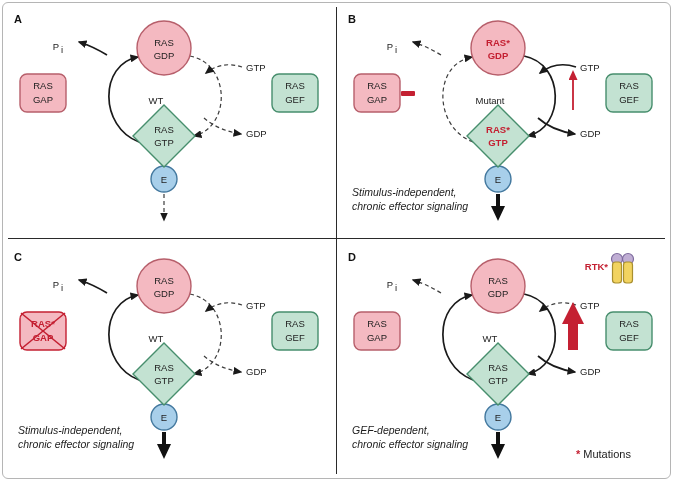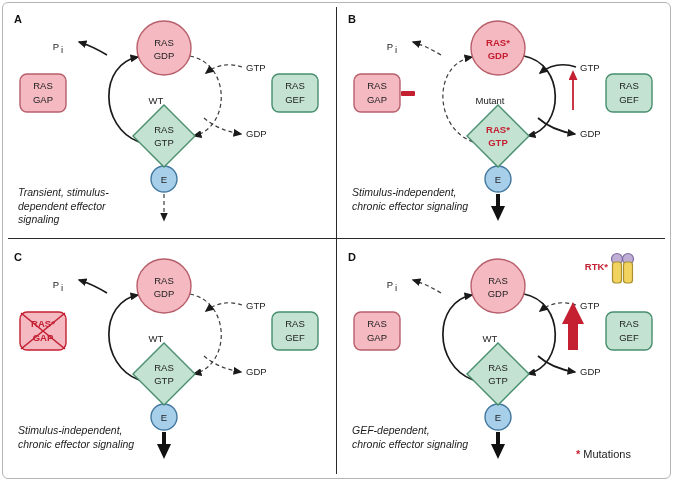--- a/index.html
+++ b/index.html
@@ -73,23 +73,20 @@
       <circle class="node-pink" cx="158" cy="40" r="27"></circle>
       <text class="ntext" x="158" y="38">RAS</text>
       <text class="ntext" x="158" y="51">GDP</text>
       <circle class="node-blue" cx="158" cy="171" r="13"></circle>
       <text class="ntext" x="158" y="175">E</text>
       <polygon class="node-green" points="158,97 189,128 158,159 127,128"></polygon>
       <text class="ntext" x="158" y="125">RAS</text>
       <text class="ntext" x="158" y="138">GTP</text>
       <path class="dashed" d="M 158 186 L 158 212" marker-end="url(#ah)"></path>
     </svg>
-    <div class="caption">Transient, stimulus-
-dependent effector
-signaling</div>
   </div>
 
   <div class="panel" id="panel-b">
     <div class="plabel">B</div>
     <svg viewBox="0 0 330 228" width="330" height="228">
       <path class="dashed" d="M 133 134 C 93 119, 93 56, 132 49" marker-end="url(#ah)"></path>
       <path class="dashed" d="M 101 47 Q 86 38 73 34" marker-end="url(#ah)"></path>
       <path class="arc" d="M 184 48 C 225 56, 225 119, 188 128" marker-end="url(#ah)"></path>
       <path class="arc" d="M 236 59 C 221 54, 209 58, 200 65" marker-end="url(#ah)"></path>
       <path class="arc" d="M 198 110 C 208 119, 222 124, 235 126" marker-end="url(#ah)"></path>

